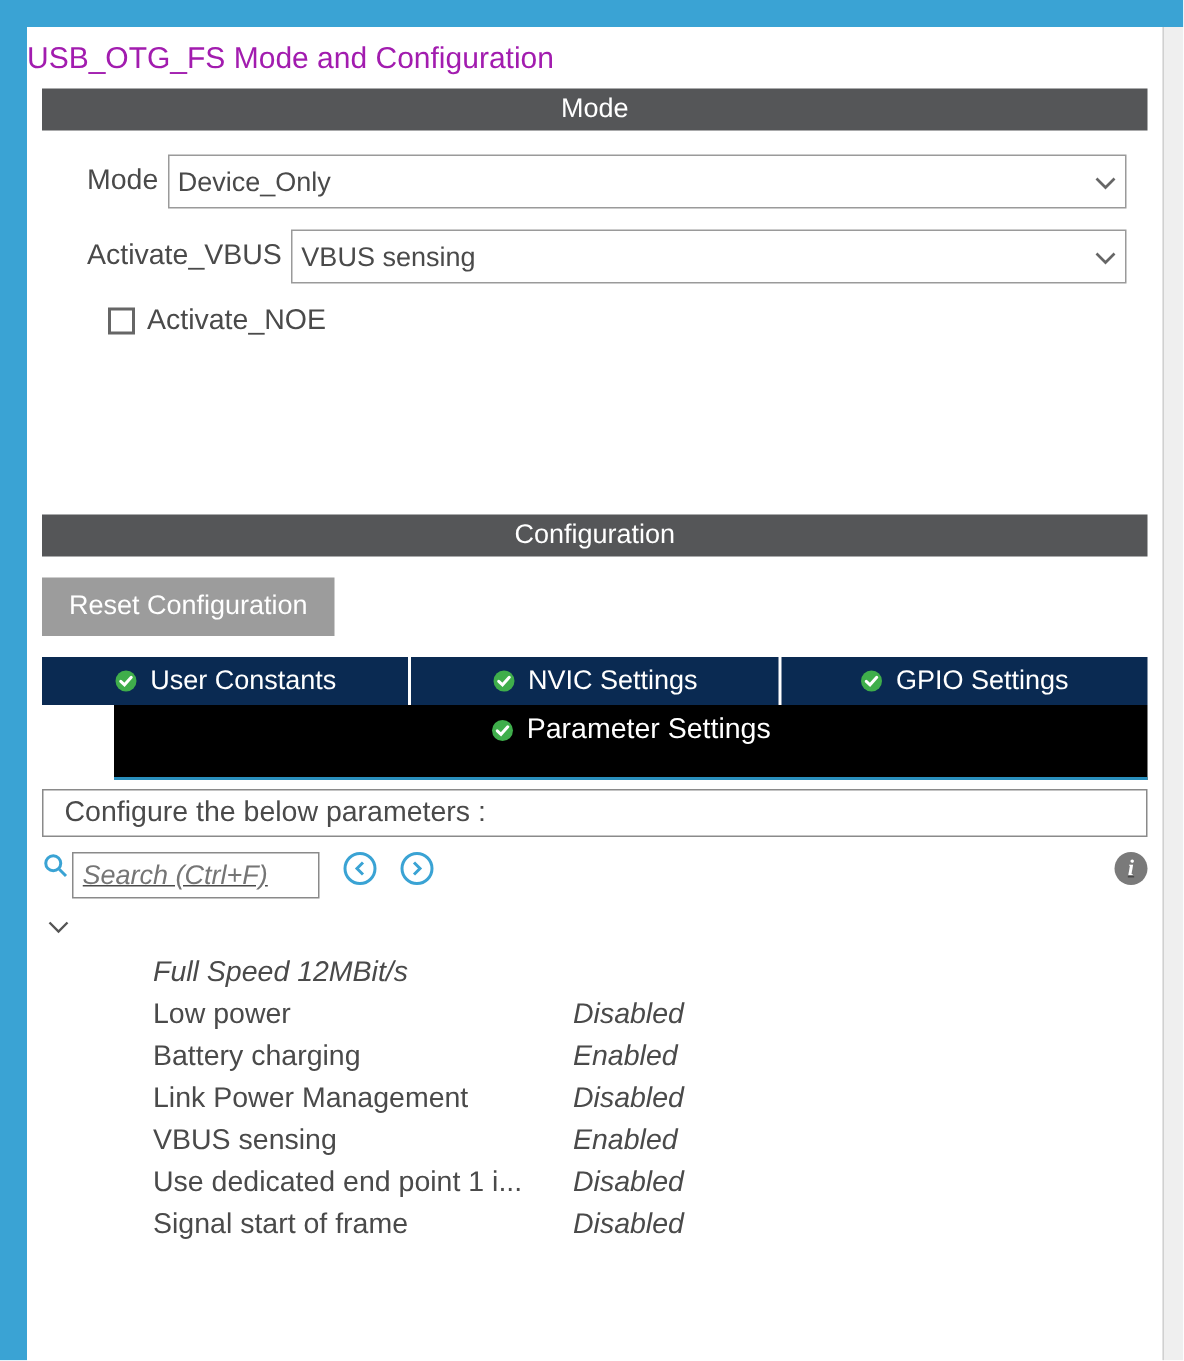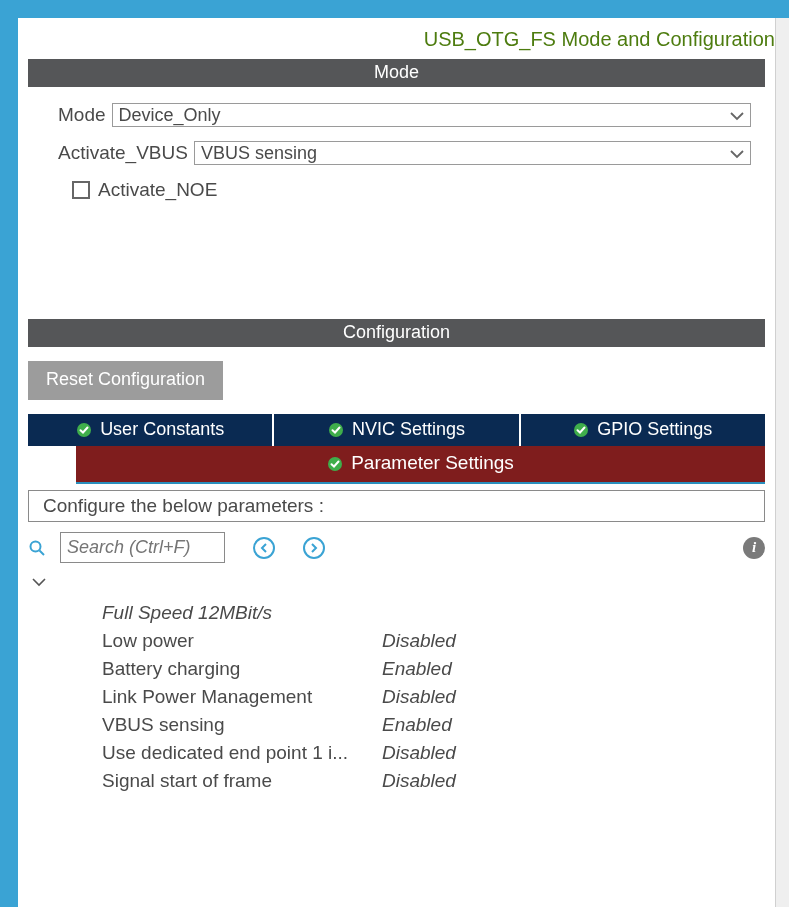--- a/index.html
+++ b/index.html
@@ -46,23 +46,23 @@
   .main {
     position: absolute;
     left: 18px;
     right: 14px;
     top: 18px;
     bottom: 0;
     overflow: hidden;
   }
   .title-area {
     padding: 10px 0 8px 0;
-    text-align: right;
+    text-align: left;
     font-size: 20px;
-    color: #4d7c0f;
+    color: #a21caf;
   }
   .section-bar {
     background: #555658;
     color: #fff;
     font-size: 18px;
     text-align: center;
     padding: 3px 0 4px 0;
     margin: 0 10px 0 10px;
   }
   .panel {
@@ -75,21 +75,21 @@
     font-size: 19px;
   }
   .row-label {
     color: #4a4a4a;
     margin-right: 6px;
   }
   .select {
     flex: 1;
     border: 1px solid #9a9a9a;
     background: #fff;
-    height: 24px;
+    height: 36px;
     display: flex;
     align-items: center;
     padding: 0 6px;
     font-size: 18px;
     color: #4a4a4a;
     position: relative;
   }
   .select-chevron {
     margin-left: auto;
     width: 14px;
@@ -130,24 +130,24 @@
     font-size: 18px;
     padding: 5px 0 6px 0;
     text-align: center;
     display: flex;
     align-items: center;
     justify-content: center;
     gap: 8px;
     cursor: pointer;
   }
   .tab-full {
-    background: #7f1d1d;
-    color: #fff;
-    font-size: 19px;
-    padding: 6px 0 8px 0;
+    background: #000000;
+    color: #fff;
+    font-size: 19px;
+    padding: 6px 0 20px 0;
     text-align: center;
     display: flex;
     align-items: center;
     justify-content: center;
     gap: 8px;
     border-bottom: 2px solid #2a8fbd;
     cursor: pointer;
     margin-left: 48px;
   }
   .tab-check {
@@ -158,24 +158,24 @@
   .desc-box {
     border: 1px solid #8a8a8a;
     padding: 4px 6px 4px 14px;
     margin-top: 6px;
     font-size: 19px;
     color: #4a4a4a;
   }
 
   .search-row {
     display: flex;
-    align-items: center;
-    gap: 14px;
+    gap: 2px;
     margin-top: 10px;
     margin-bottom: 8px;
+    text-decoration: underline;
   }
   .mag-icon { width: 18px; height: 18px; }
   .search-input {
     border: 1px solid #8a8a8a;
     font-style: italic;
     color: #8a8a8a;
     font-size: 18px;
     padding: 4px 6px;
     width: 165px;
     background: #fff;

